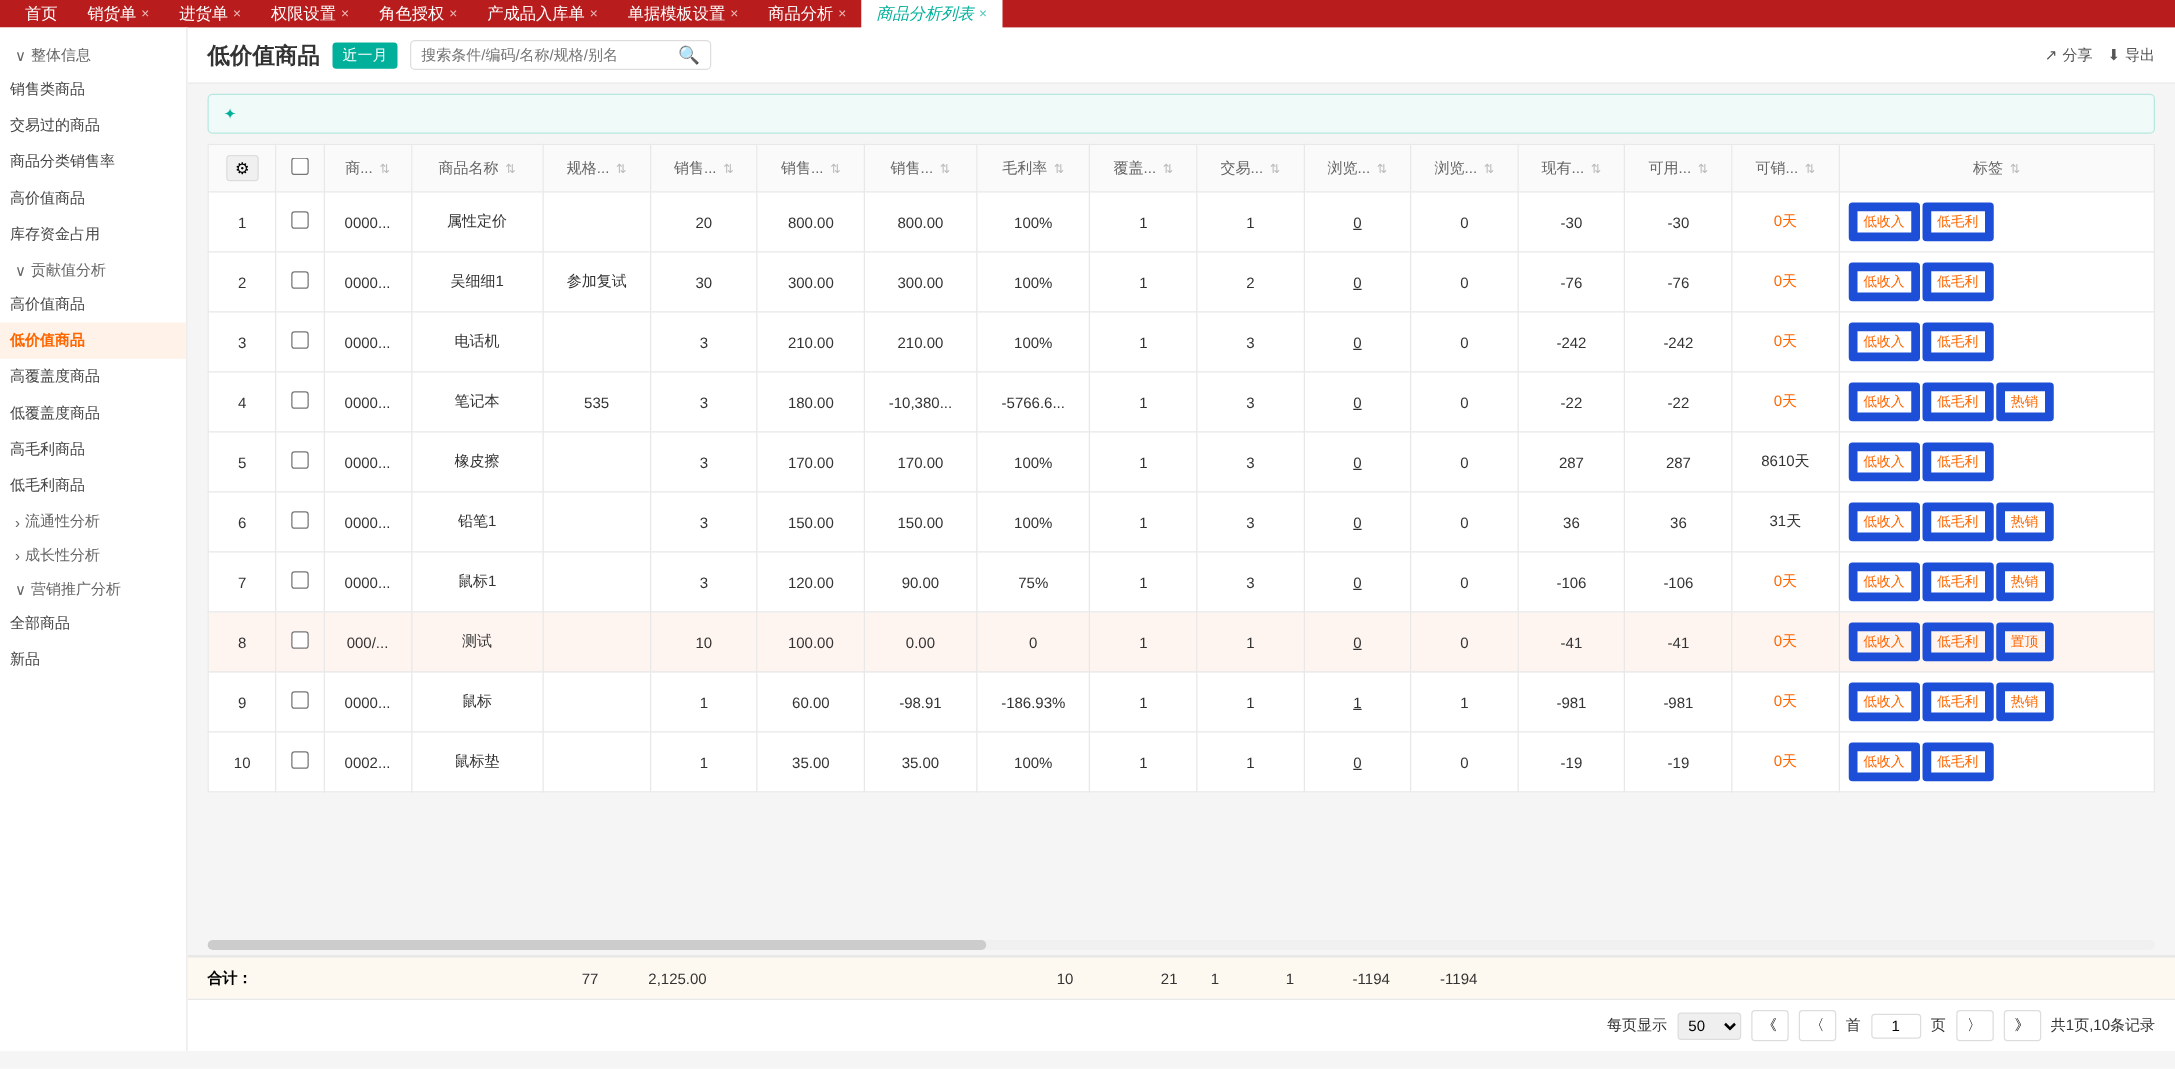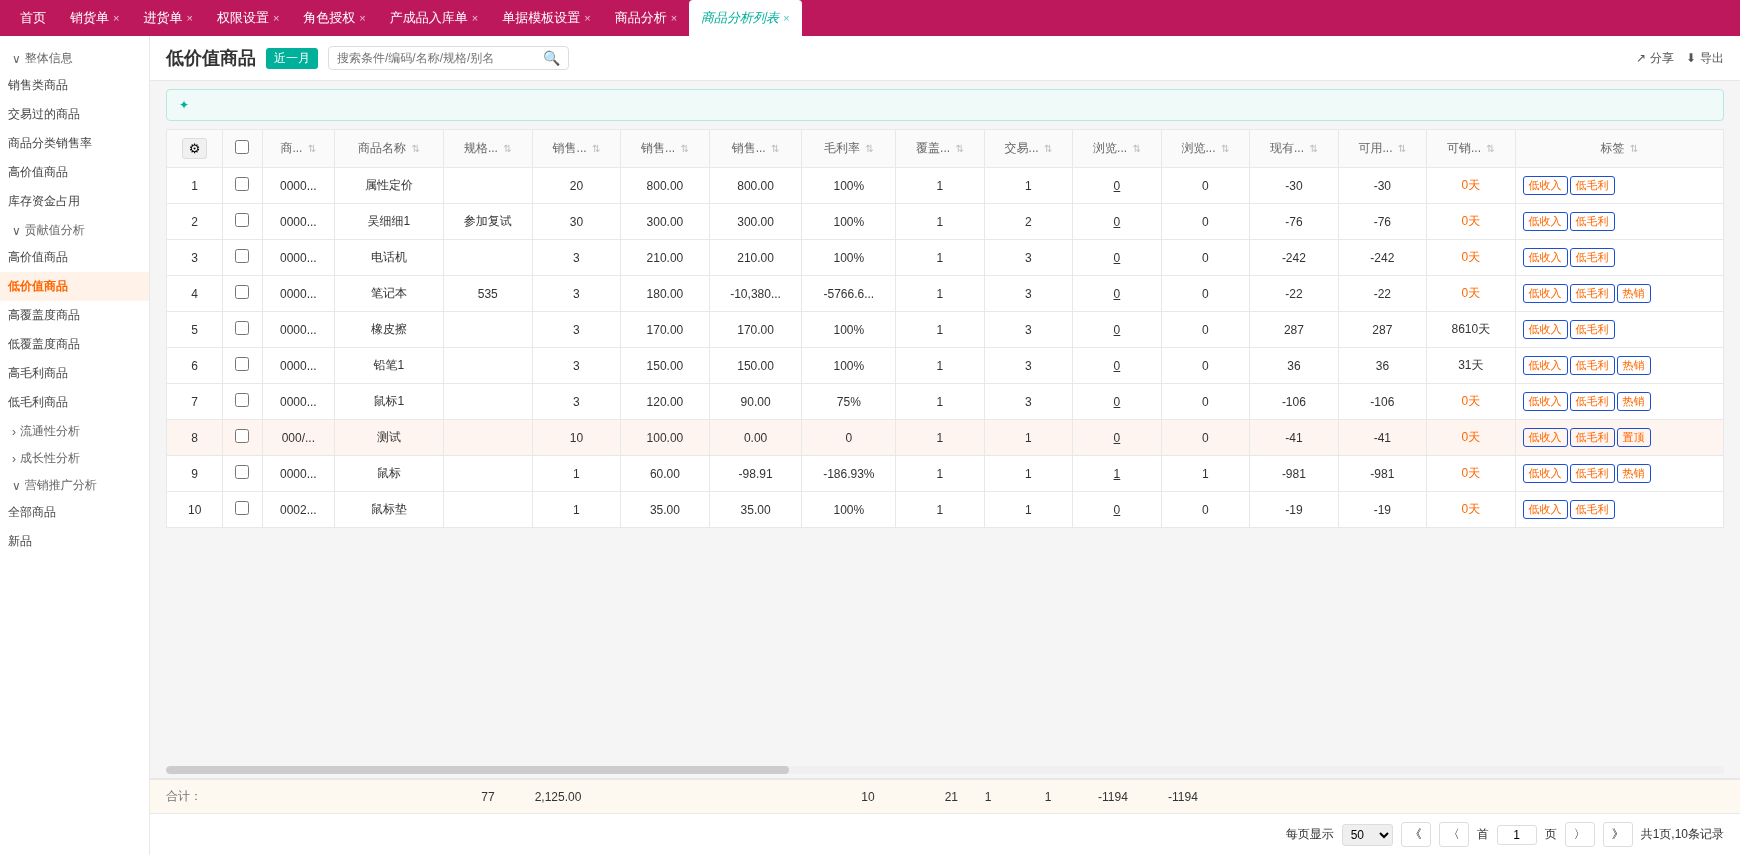--- a/index.html
+++ b/index.html
@@ -1,19 +1,19 @@
 <!DOCTYPE html>
 <html><head>
   <meta charset="utf-8">
   <style>
     * { margin: 0; padding: 0; box-sizing: border-box; }
     body { font-family: 'Microsoft YaHei', Arial, sans-serif; font-size: 12px; background: #f5f5f5; color: #333; width: 1740px; min-height: 855px; overflow-x: hidden; }
 
     
-    .top-nav { display: flex; align-items: center; background: #be185d; height: 36px; padding: 0 8px; gap: 0; }
+    .top-nav { display: flex; align-items: center; background: #b91c1c; height: 22px; padding: 0 8px; gap: 0; }
     .nav-item { color: #fff; padding: 0 12px; height: 36px; display: flex; align-items: center; cursor: pointer; font-size: 13px; white-space: nowrap; }
     .nav-item.active { background: #fff; color: #00b09b; border-radius: 4px 4px 0 0; font-style: italic; }
     .nav-close { margin-left: 4px; font-size: 11px; opacity: 0.7; }
 
     
     .layout { display: flex; height: calc(855px - 36px); }
 
     
     .sidebar { width: 150px; background: #fff; border-right: 1px solid #e8e8e8; padding: 8px 0; overflow-y: auto; flex-shrink: 0; }
     .sidebar-section-title { font-size: 12px; color: #666; padding: 6px 12px 4px; display: flex; align-items: center; gap: 4px; cursor: pointer; }
@@ -39,30 +39,30 @@
 
     
     .table-container { flex: 1; overflow: auto; padding: 0 16px; }
     table { width: 100%; border-collapse: collapse; background: #fff; font-size: 12px; }
     thead tr { background: #fafafa; }
     th { padding: 8px 6px; text-align: center; border: 1px solid #e8e8e8; color: #666; font-weight: normal; white-space: nowrap; cursor: pointer; position: relative; }
     th .sort-icon { color: #bbb; font-size: 10px; margin-left: 2px; }
     td { padding: 7px 6px; border: 1px solid #e8e8e8; text-align: center; color: #333; }
     tbody tr.highlighted { background: #fff5f0; }
     .tag { display: inline-block; border-radius: 3px; padding: 1px 5px; font-size: 11px; margin: 1px; }
-    .tag-low-income { color: #ff6600; border: 1px solid #1d4ed8; }
+    .tag-low-income { color: #ff6600; border: 7px solid #1d4ed8; }
     .zero-days { color: #ff6600; font-size: 12px; }
     .link-underline { text-decoration: underline; color: #333; cursor: pointer; }
 
     
     .cb { width: 14px; height: 14px; cursor: pointer; }
 
     
     .footer-totals { background: #fef9f0; border-top: 2px solid #e8e8e8; padding: 8px 16px; display: flex; align-items: center; font-size: 12px; }
-    .total-label { font-weight: normal; color: #737373; margin-right: 36px; }
+    .total-label { font-weight: bold; color: #000000; margin-right: 20px; }
 
     
     .pagination-bar { background: #fff; border-top: 1px solid #e8e8e8; padding: 8px 16px; display: flex; align-items: center; justify-content: flex-end; gap: 8px; font-size: 12px; }
     .page-size-select { border: 1px solid #ddd; border-radius: 3px; padding: 2px 4px; font-size: 12px; }
     .page-btn { border: 1px solid #ddd; background: #fff; border-radius: 3px; padding: 3px 8px; cursor: pointer; font-size: 12px; }
     .page-btn:disabled { opacity: 0.4; cursor: not-allowed; }
     .page-input { border: 1px solid #ddd; border-radius: 3px; padding: 2px 6px; width: 40px; text-align: center; font-size: 12px; }
 
     
     .settings-btn { background: #f0f0f0; border: 1px solid #ddd; border-radius: 3px; padding: 2px 6px; cursor: pointer; font-size: 13px; }

